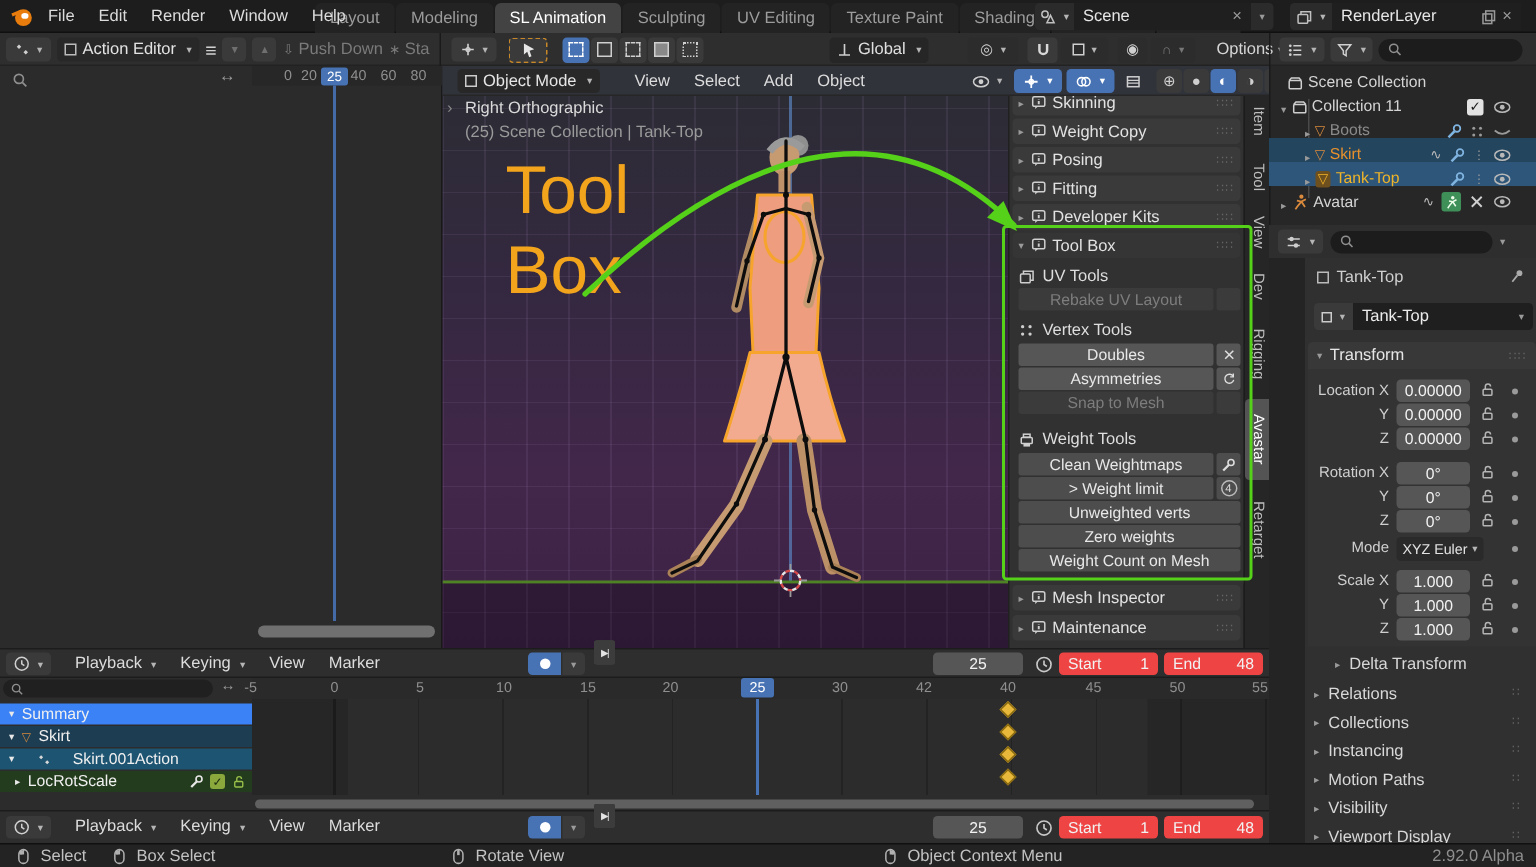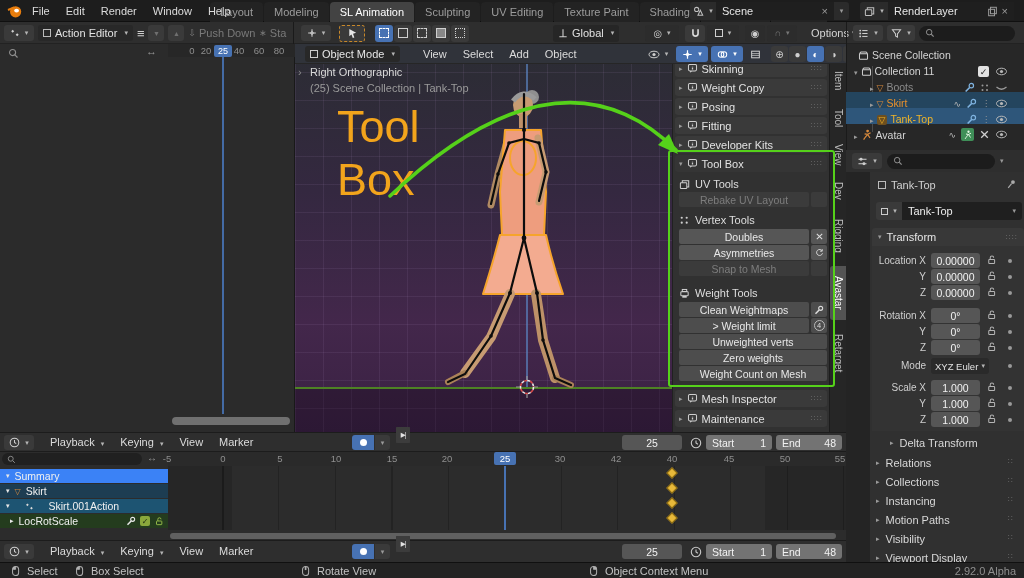--- a/index.html
+++ b/index.html
@@ -9,21 +9,21 @@
 .abs{position:absolute}
 .row{display:flex;align-items:center}
 .chev{font-size:7px;color:#b5b5b5;margin-left:3px}
 .chevd{font-size:7px;color:#9a9a9a}
 .menu{padding:0 8px;color:#dcdcdc;line-height:22px}
 .wtab{height:20px;line-height:20px;padding:0 10px;border-radius:4px 4px 0 0;background:#232323;color:#9c9c9c;margin-right:1px;white-space:nowrap}
 .wtab.active{background:#434343;color:#fff}
 .icbtn{background:#3a3a3a;border-radius:3px;display:flex;align-items:center;justify-content:center;gap:2px}
 .drop{background:#282828;border-radius:3px;display:flex;align-items:center;padding:0 5px;gap:4px}
 .fld{background:#565656;border-radius:3px;color:#f2f2f2;display:flex;align-items:center;justify-content:center;font-size:10.5px}
-.fld2{background:#737373;border-radius:3px;color:#f2f2f2;display:flex;align-items:center;justify-content:space-between;padding:0 6px;font-size:10.5px}
+.fld2{background:#ef4444;border-radius:3px;color:#f2f2f2;display:flex;align-items:center;justify-content:space-between;padding:0 6px;font-size:10.5px}
 .npnl-row{position:absolute;left:2px;width:152px;height:17px;background:#3a3a3a;border-radius:3px;display:flex;align-items:center;padding:0 4px;gap:4px;color:#e2e2e2}
 .npnl-lbl{position:absolute;left:6px;display:flex;align-items:flex-end;gap:5px;color:#dedede;height:14px}
 .nbtn{position:absolute;left:6px;width:130px;height:15px;background:#4d4d4d;border-radius:2px;color:#e8e8e8;font-size:10.5px;display:flex;align-items:center;justify-content:center}
 .nbtn.dis{background:#3b3b3b;color:#7d7d7d}
 .nside{position:absolute;left:138px;width:16px;height:15px;background:#4d4d4d;border-radius:2px;display:flex;align-items:center;justify-content:center}
 .nside.dis{background:#3b3b3b}
 .dots{color:#666;font-size:8px;letter-spacing:1px}
 .vtab{position:absolute;left:0;width:17px;writing-mode:vertical-rl;display:flex;align-items:center;justify-content:center;font-size:10px;color:#bdbdbd;background:#262626;border-radius:0 0 0 0}
 .vtab.active{background:#545454;color:#fff;border-radius:3px 0 0 3px}
 .outrow{position:absolute;left:846px;width:168px;height:16px;display:flex;align-items:flex-end;gap:3px;font-size:10.5px}

